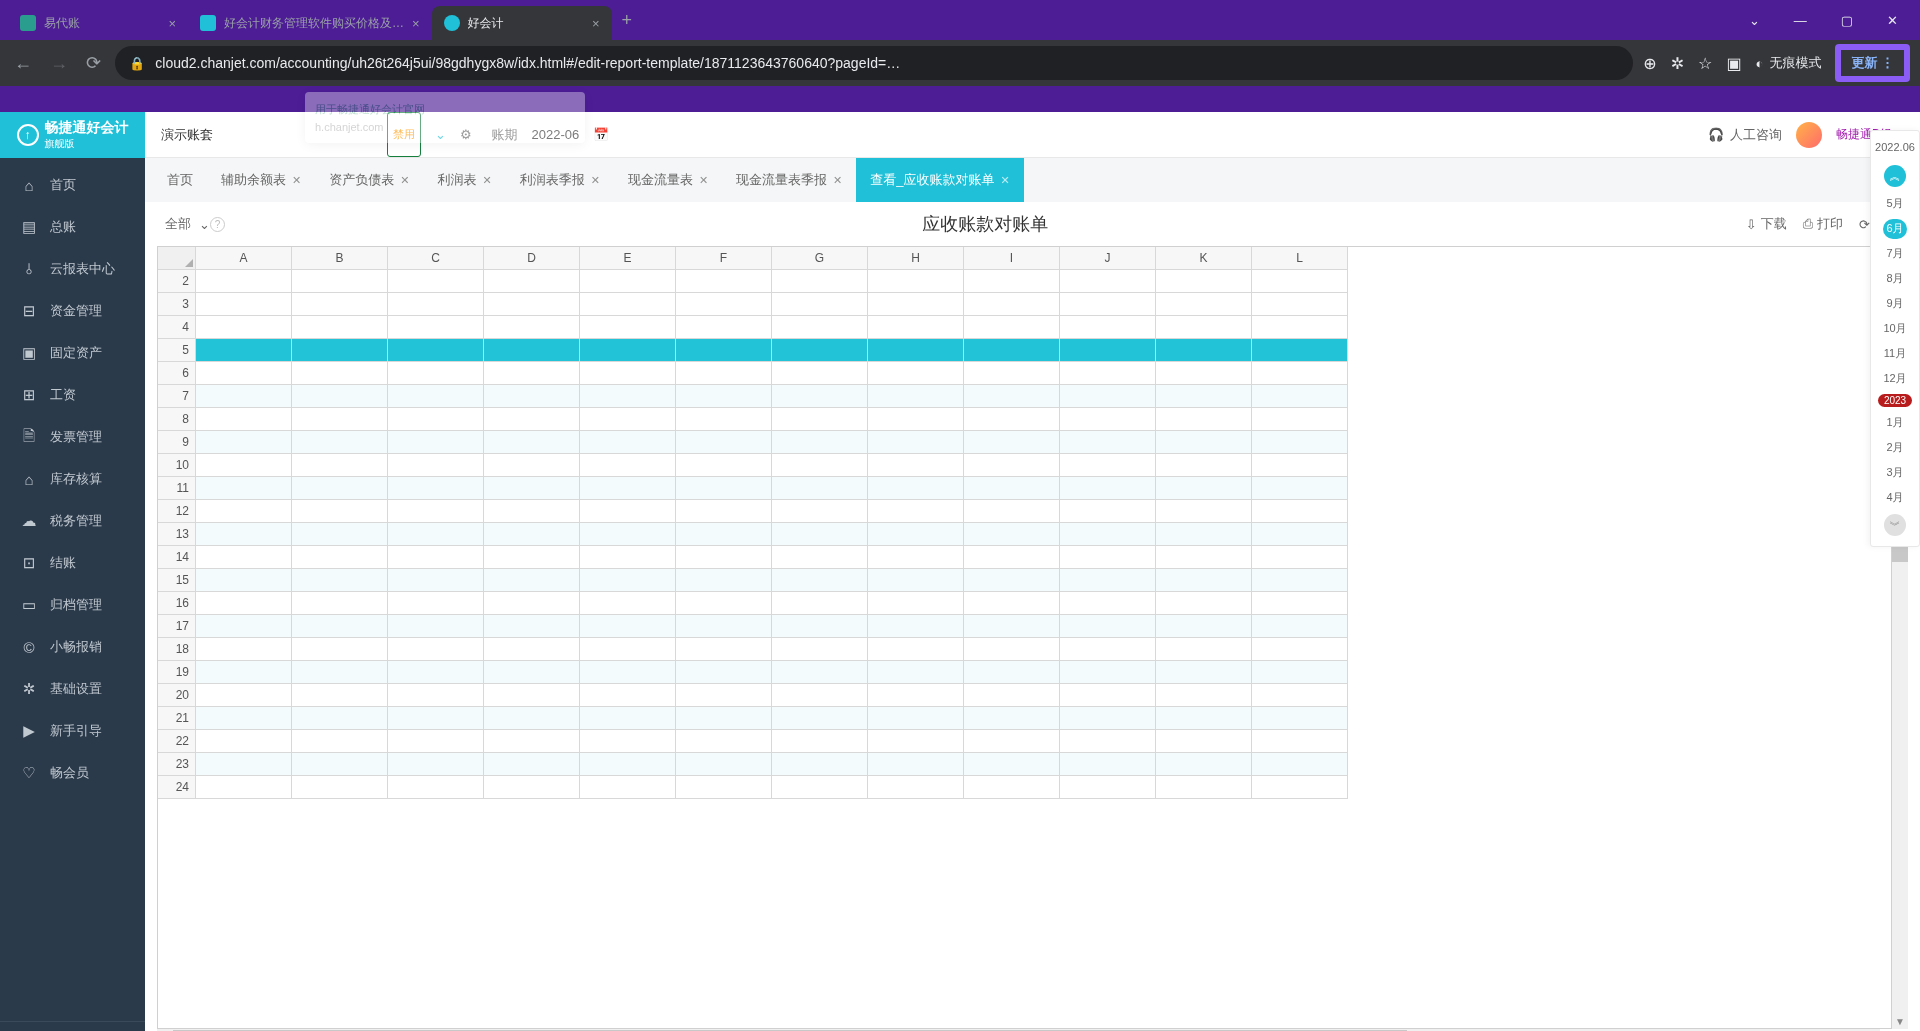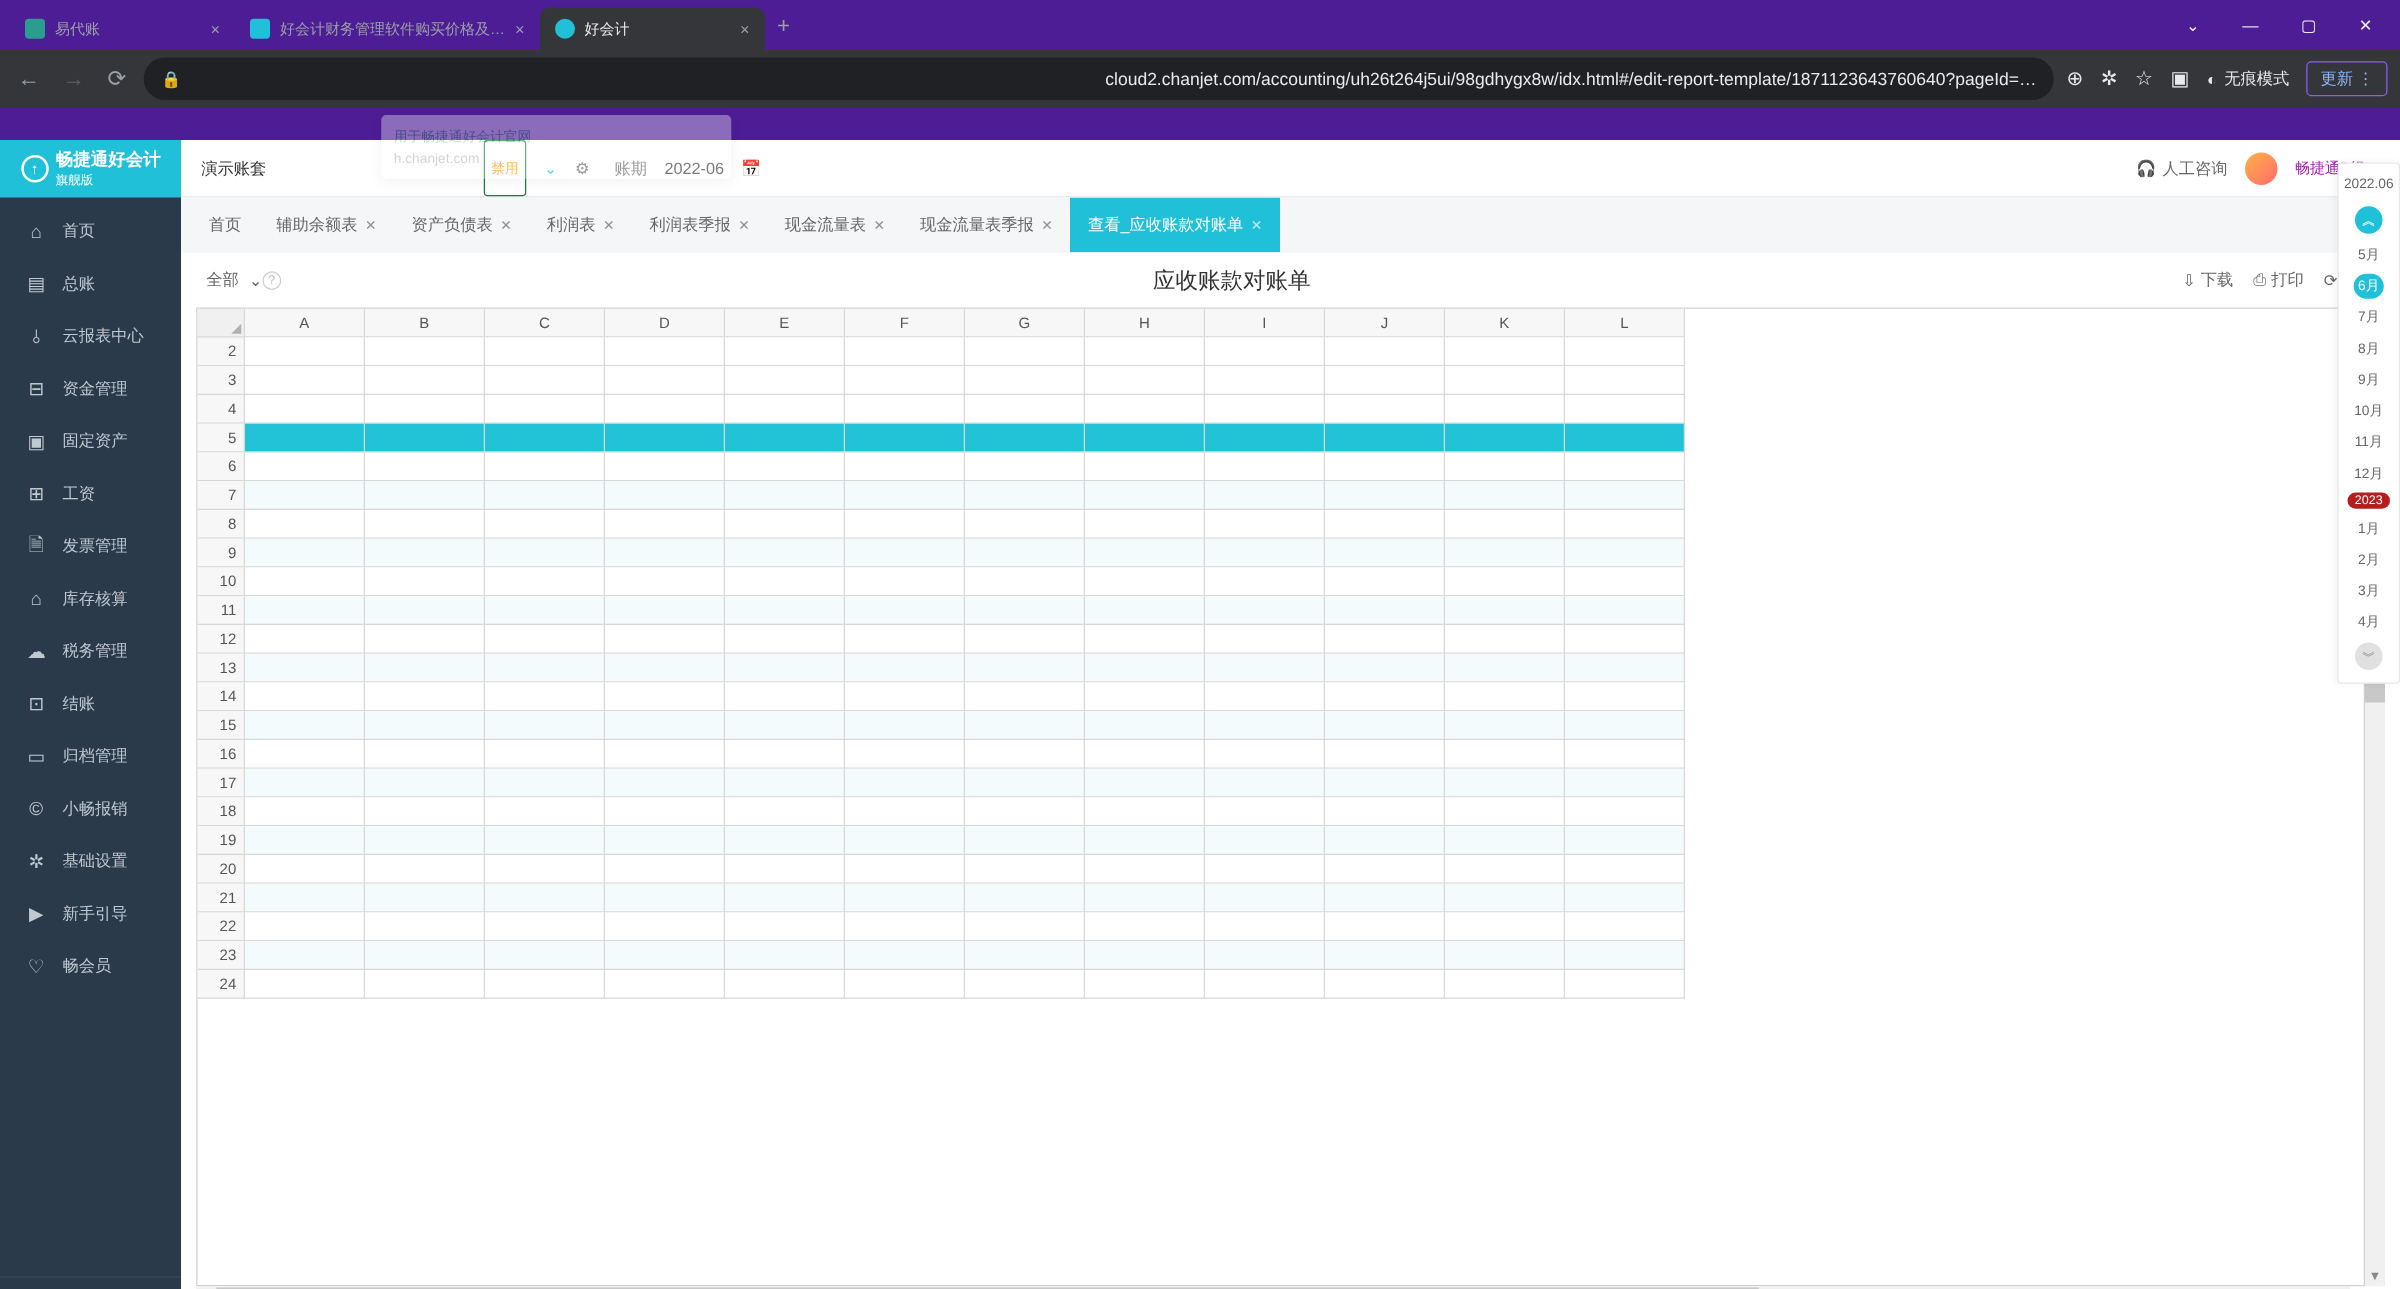--- a/index.html
+++ b/index.html
@@ -15,25 +15,25 @@
     .browser-tab .tab-close { margin-left: 8px; color: #9aa0a6; cursor: pointer; }
     .tab-new { color: #9aa0a6; padding: 0 10px; font-size: 18px; cursor: pointer; }
     .window-controls { margin-left: auto; display: flex; align-items: center; gap: 6px; color: #e8eaed; }
     .window-controls span { padding: 6px 14px; cursor: pointer; }
     
     .address-bar { display: flex; align-items: center; height: 46px; padding: 0 10px; gap: 10px; background: #35363a; }
     .nav-btn { color: #9aa0a6; font-size: 18px; cursor: pointer; padding: 4px; }
     .nav-btn.disabled { opacity: 0.4; }
     .url-box { flex: 1; display: flex; align-items: center; background: #202124; border-radius: 20px; height: 34px; padding: 0 14px; color: #e8eaed; }
     .url-box .lock { margin-right: 10px; font-size: 13px; }
-    .url-text { flex: 1; font-size: 14px; color: #e8eaed; white-space: nowrap; overflow: hidden; text-align: right; }
+    .url-text { flex: 1; font-size: 14px; color: #e8eaed; white-space: nowrap; overflow: hidden; }
     .addr-icons { display: flex; align-items: center; gap: 14px; color: #e8eaed; }
     .addr-icons .incognito { display: flex; align-items: center; gap: 6px; font-size: 13px; }
     .addr-icons .icon { cursor: pointer; font-size: 16px; }
-    .update-btn { color: #8ab4f8; border: 1px solid #8b5cf6; padding: 4px 10px; border-radius: 4px; font-size: 13px; cursor: pointer; }
+    .update-btn { color: #8ab4f8; border: 6px solid #8b5cf6; padding: 4px 10px; border-radius: 4px; font-size: 13px; cursor: pointer; font-weight: bold; }
     
     
     .app { display: flex; height: calc(100vh - 86px); }
     
     .sidebar { width: 145px; background: #2b3a4a; color: #fff; display: flex; flex-direction: column; flex-shrink: 0; }
     .logo { height: 46px; background: #1fc0d8; display: flex; align-items: center; justify-content: center; gap: 6px; font-size: 14px; font-weight: bold; }
     .logo-icon { width: 22px; height: 22px; border: 2px solid #fff; border-radius: 50%; display: flex; align-items: center; justify-content: center; font-size: 12px; }
     .logo-sub { font-size: 10px; font-weight: normal; }
     .nav-items { flex: 1; overflow-y: auto; padding-top: 6px; }
     .nav-item { display: flex; align-items: center; height: 42px; padding: 0 20px; color: #c0c8d0; cursor: pointer; gap: 12px; }

